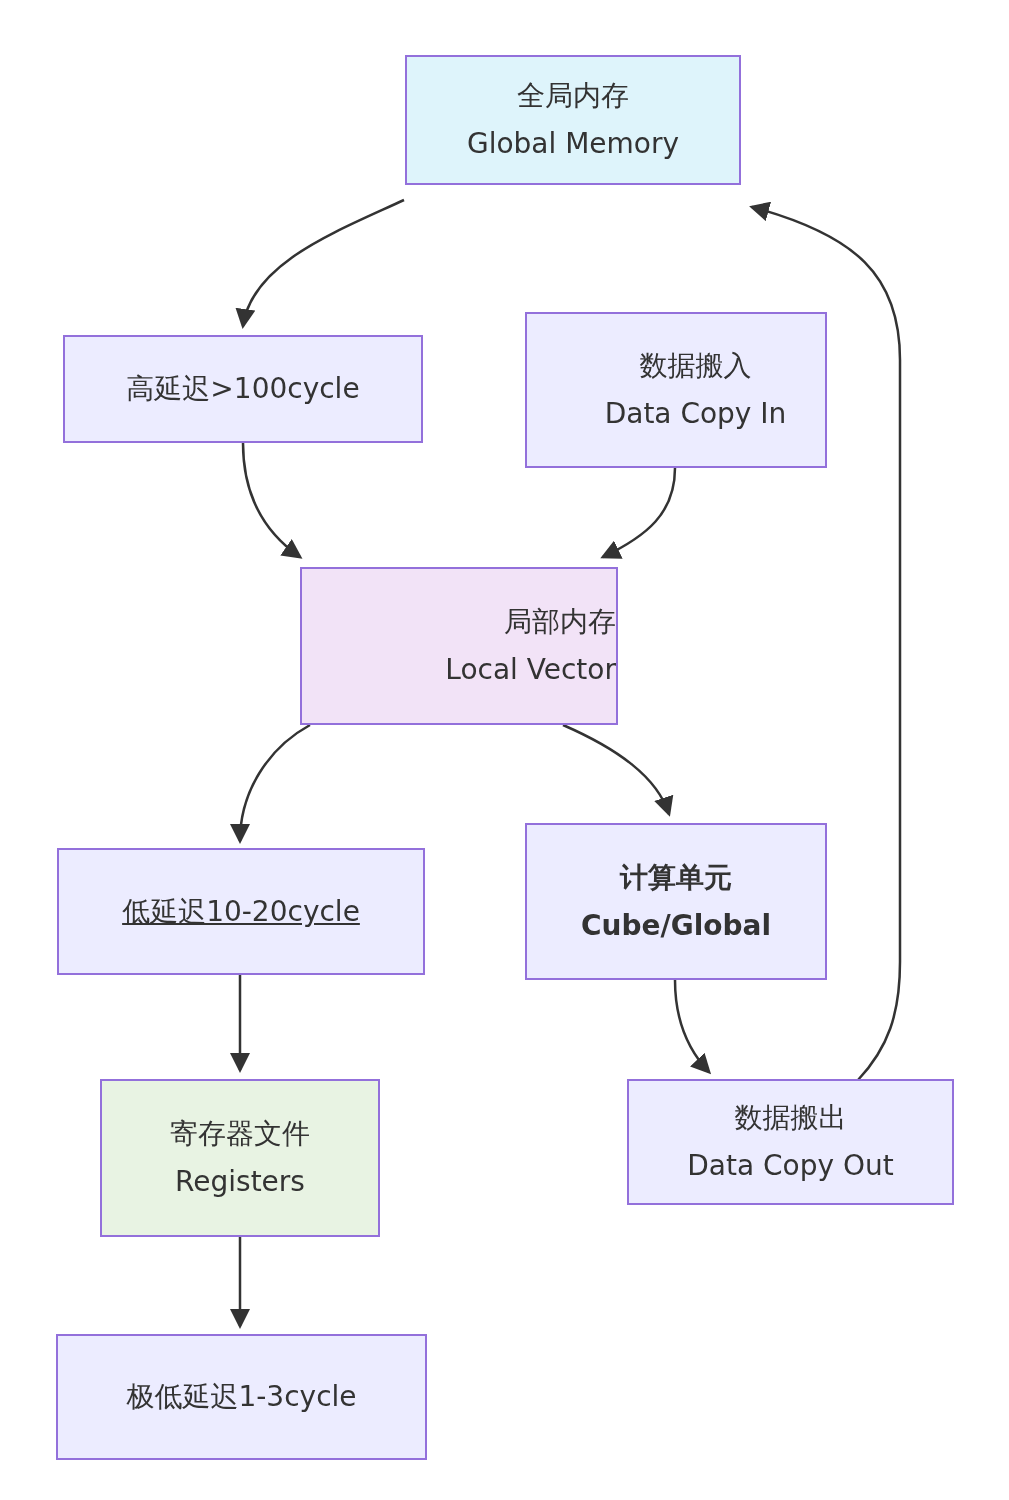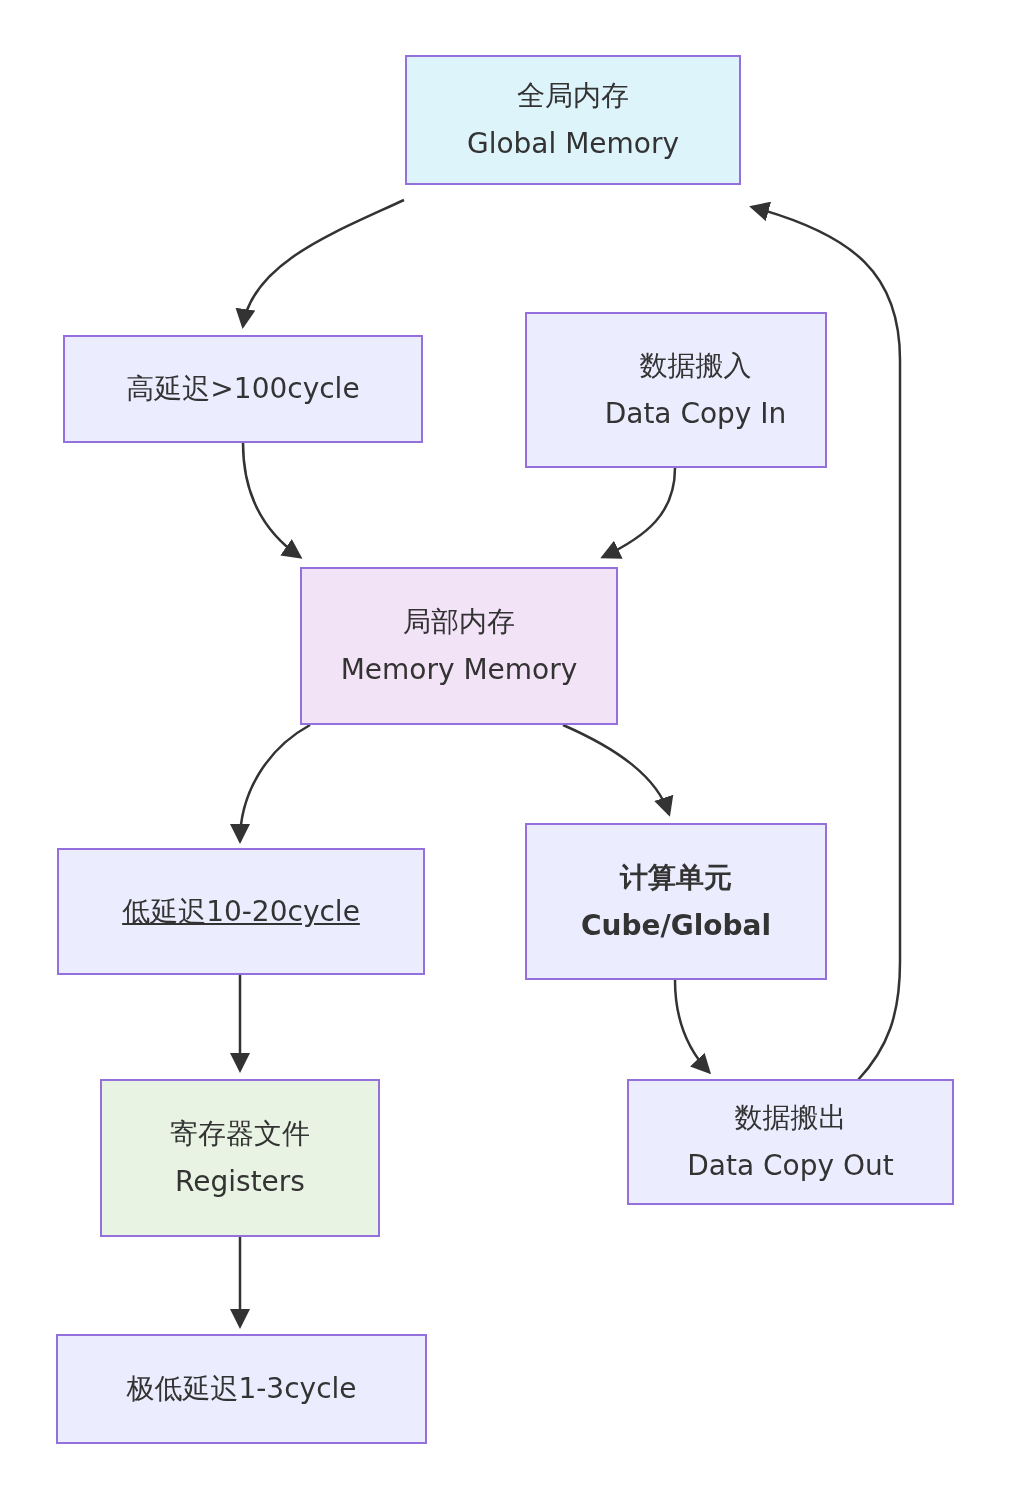--- a/index.html
+++ b/index.html
@@ -46,21 +46,21 @@
   }
   
   .n-global   { left: 405px; top: 55px;   width: 336px; height: 130px; }
   .n-highlat  { left: 63px;  top: 335px;  width: 360px; height: 108px; }
   .n-copyin   { left: 525px; top: 312px;  width: 302px; height: 156px; }
   .n-local    { left: 300px; top: 567px;  width: 318px; height: 158px; }
   .n-lowlat   { left: 57px;  top: 848px;  width: 368px; height: 127px; text-decoration: underline; }
   .n-compute  { left: 525px; top: 823px;  width: 302px; height: 157px; }
   .n-reg      { left: 100px; top: 1079px; width: 280px; height: 158px; }
   .n-copyout  { left: 627px; top: 1079px; width: 327px; height: 126px; }
-  .n-ultralow { left: 56px;  top: 1334px; width: 371px; height: 110px; }
+  .n-ultralow { left: 56px;  top: 1334px; width: 371px; height: 126px; }
 </style>
 </head>
 <body>
 
 <div class="canvas">
 
   <svg class="edges-layer" viewBox="0 0 1009 1500" xmlns="http://www.w3.org/2000/svg">
     <defs>
       <marker id="arrowhead" viewBox="0 0 10 10" refX="8.5" refY="5" markerWidth="8" markerHeight="8" orient="auto-start-reverse">
         <path d="M 0 0 L 10 5 L 0 10 z" style="fill: rgb(51, 51, 51);"></path>
@@ -84,23 +84,23 @@
 
   <div class="node n-highlat" style="background: rgb(236, 236, 255); border-color: rgb(147, 112, 219); color: rgb(51, 51, 51);">
     <div class="lbl">高延迟&gt;100cycle</div>
   </div>
 
   <div class="node n-copyin" style="background: rgb(236, 236, 255); border-color: rgb(147, 112, 219); color: rgb(51, 51, 51); padding-left: 39px;">
     <div class="lbl">数据搬入</div>
     <div class="lbl">Data Copy In</div>
   </div>
 
-  <div class="node n-local" style="background: rgb(242, 227, 247); border-color: rgb(147, 112, 219); color: rgb(51, 51, 51);">
+  <div class="node n-local" style="background: rgb(242, 227, 247); border-color: rgb(147, 112, 219); color: rgb(51, 51, 51); align-items: flex-end;">
     <div class="lbl">局部内存</div>
-    <div class="lbl">Memory Memory</div>
+    <div class="lbl">Local Vector</div>
   </div>
 
   <div class="node n-lowlat" style="background: rgb(236, 236, 255); border-color: rgb(147, 112, 219); color: rgb(51, 51, 51);">
     <div class="lbl">低延迟10-20cycle</div>
   </div>
 
   <div class="node n-compute" style="background: rgb(236, 236, 255); border-color: rgb(147, 112, 219); color: rgb(51, 51, 51); font-weight: bold;">
     <div class="lbl">计算单元</div>
     <div class="lbl">Cube/Global</div>
   </div>

